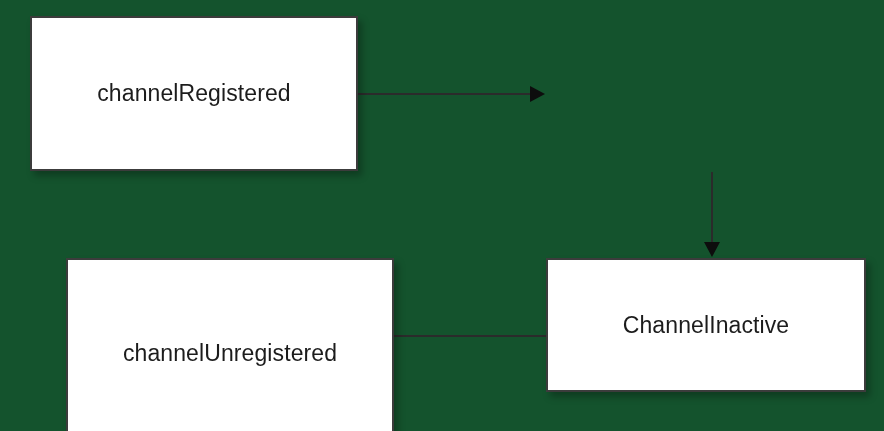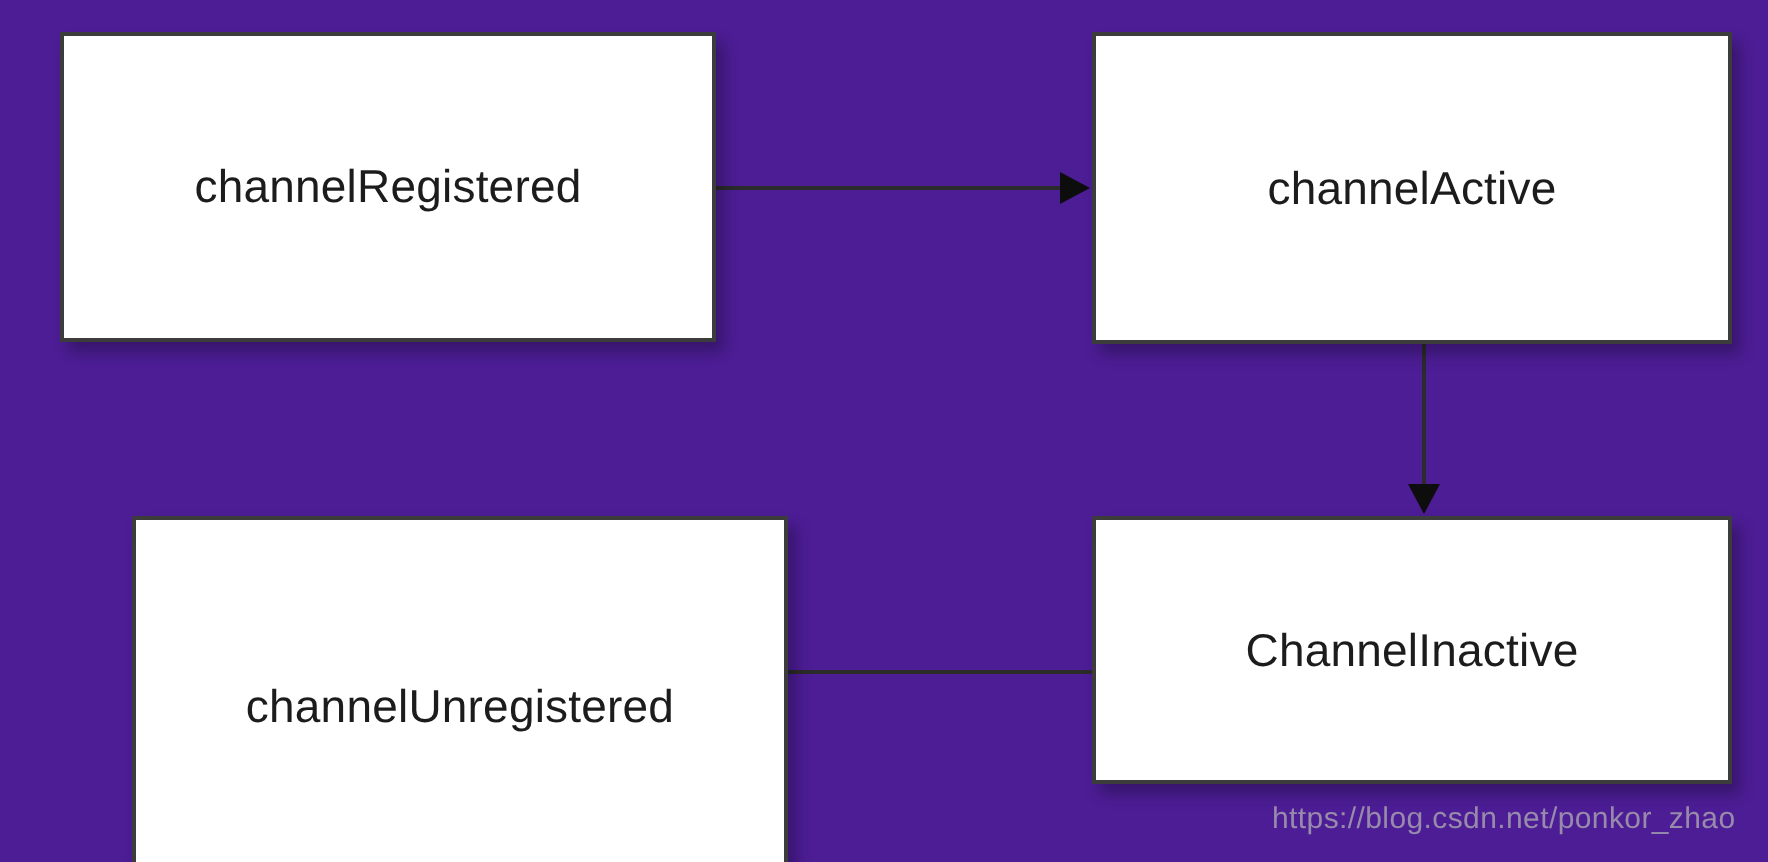--- a/index.html
+++ b/index.html
@@ -7,21 +7,21 @@
     padding: 0;
     background: #ffffff;
   }
   body {
     font-family: "Liberation Sans", sans-serif;
   }
   #canvas {
     position: relative;
     width: 884px;
     height: 431px;
-    background: #4c1d95;
+    background: #14532d;
     overflow: hidden;
   }
   .node {
     position: absolute;
     background: #ffffff;
     border: 2px solid #3c3c3c;
     box-shadow: 4px 5px 7px rgba(0,0,0,0.28);
     display: flex;
     align-items: center;
     justify-content: center;
@@ -103,23 +103,20 @@
 </style>
 </head>
 <body>
 
 <div id="canvas">
 
   <div class="node" id="node-registered">
     <span class="node-label">channelRegistered</span>
   </div>
 
-  <div class="node" id="node-active">
-    <span class="node-label">channelActive</span>
-  </div>
 
   <div class="node" id="node-unregistered">
     <span class="node-label">channelUnregistered</span>
   </div>
 
   <div class="node" id="node-inactive">
     <span class="node-label">ChannelInactive</span>
   </div>
 
   <div class="edge" id="edge-registered-active">
@@ -130,15 +127,14 @@
   <div class="edge" id="edge-active-inactive">
     <div class="edge-line-v"></div>
     <div class="arrowhead arrow-down"></div>
   </div>
 
   <div class="edge" id="edge-inactive-unregistered">
     <div class="edge-line-h"></div>
     <div class="arrowhead arrow-left"></div>
   </div>
 
-  <div id="watermark">https://blog.csdn.net/ponkor_zhao</div>
 
 </div>
 
 </body></html>

